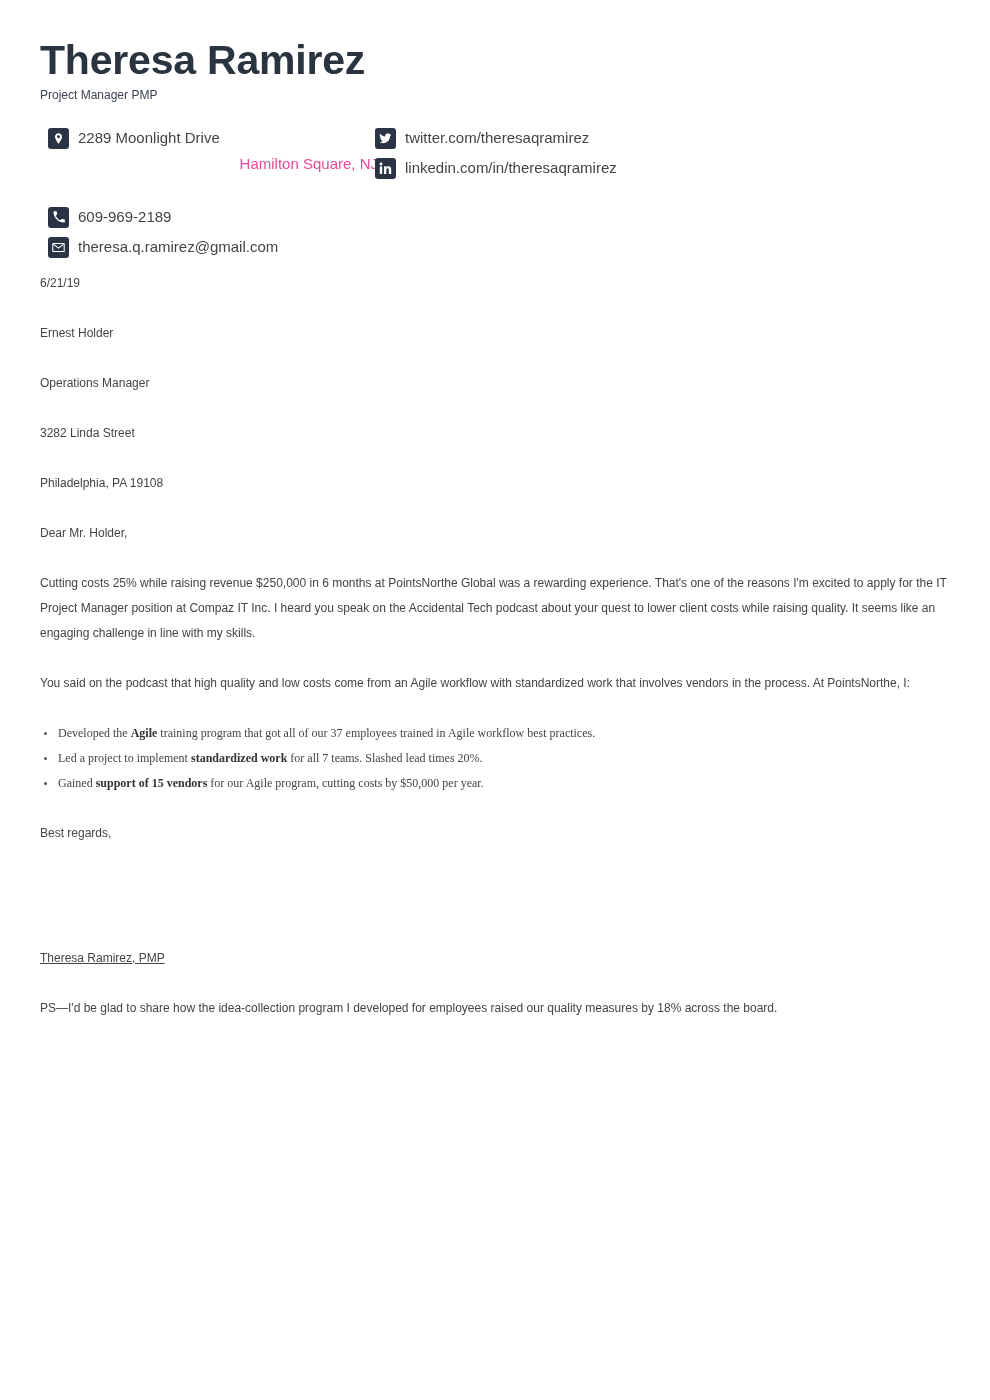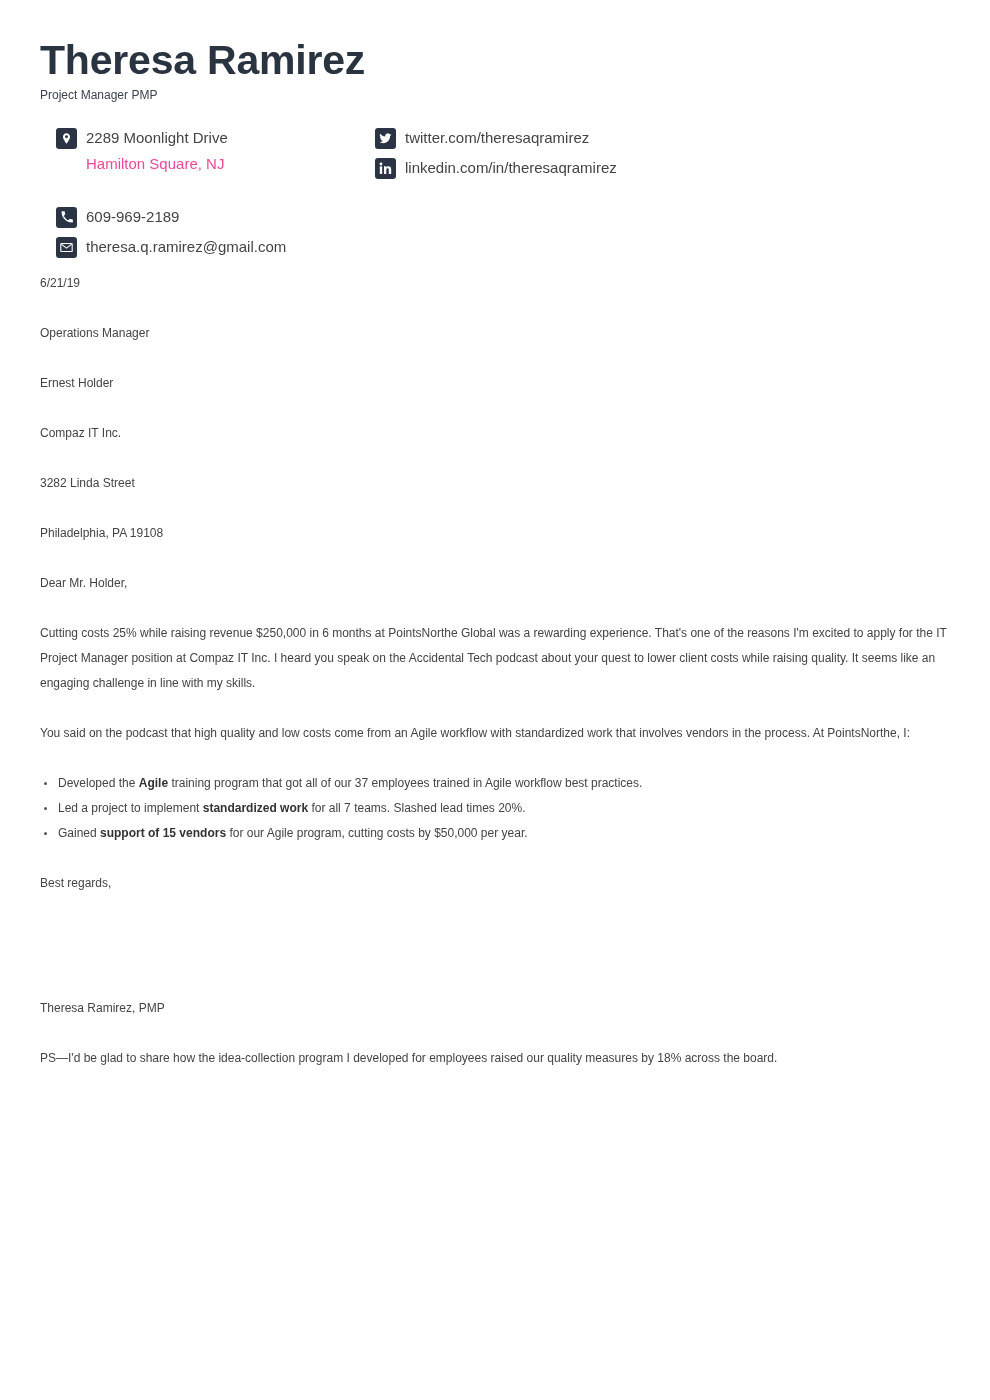--- a/index.html
+++ b/index.html
@@ -41,23 +41,24 @@
   }
 
   
   .contact-grid {
     position: relative;
     width: 100%;
     height: 140px;
   }
   .contact-col-left {
     position: absolute;
-    left: 16px;
+    left: 8px;
     top: 0;
     width: 330px;
+    text-align: right;
   }
   .contact-col-right {
     position: absolute;
     left: 335px;
     top: 0;
     width: 400px;
   }
   .contact-row {
     display: flex;
     align-items: flex-start;
@@ -107,41 +108,42 @@
   }
   .block-date { margin: 0 0 15px 0; }
   .addr-block { margin: 0 0 25px 0; }
   .salutation { margin: 0 0 25px 0; }
   .para { margin: 0 0 25px 0; }
   .para-last { margin: 0; }
   .bullets {
     list-style: none;
     margin: 0 0 25px 0;
     padding: 0;
+    font-family: Liberation Serif, serif;
   }
   .bullets li {
     position: relative;
     padding-left: 18px;
     line-height: 25px;
     margin: 0;
   }
   .bullets li::before {
     content: "";
     position: absolute;
     left: 4px;
     top: 11px;
     width: 3px;
     height: 3px;
     border-radius: 50%;
     background: #555555;
   }
   b { font-weight: bold; color: #333333; }
   .sig-space { height: 75px; }
   .signoff { margin: 0; }
-  .signature { margin: 0 0 25px 0; }
+  .signature { margin: 0 0 25px 0; text-decoration: underline; }
 </style>
 </head>
 <body>
 
 <div class="page">
 
   <h1 class="name">Theresa Ramirez</h1>
   <div class="jobtitle">Project Manager PMP</div>
 
   <div class="contact-grid">
@@ -205,23 +207,22 @@
 
     </div>
 
   </div>
 
   <div class="letter">
 
     <p class="block-date">6/21/19</p>
 
     <div class="addr-block">
+      <p class="addr-line">Ernest Holder</p>
       <p class="addr-line">Operations Manager</p>
-      <p class="addr-line">Ernest Holder</p>
-      <p class="addr-line">Compaz IT Inc.</p>
       <p class="addr-line">3282 Linda Street</p>
       <p class="addr-line">Philadelphia, PA 19108</p>
     </div>
 
     <p class="salutation">Dear Mr. Holder,</p>
 
     <p class="para">Cutting costs 25% while raising revenue $250,000 in 6 months at PointsNorthe Global was a rewarding experience. That's one of the reasons I'm excited to apply for the IT Project Manager position at Compaz IT Inc. I heard you speak on the Accidental Tech podcast about your quest to lower client costs while raising quality. It seems like an engaging challenge in line with my skills.</p>
 
     <p class="para">You said on the podcast that high quality and low costs come from an Agile workflow with standardized work that involves vendors in the process. At PointsNorthe, I:</p>
 

